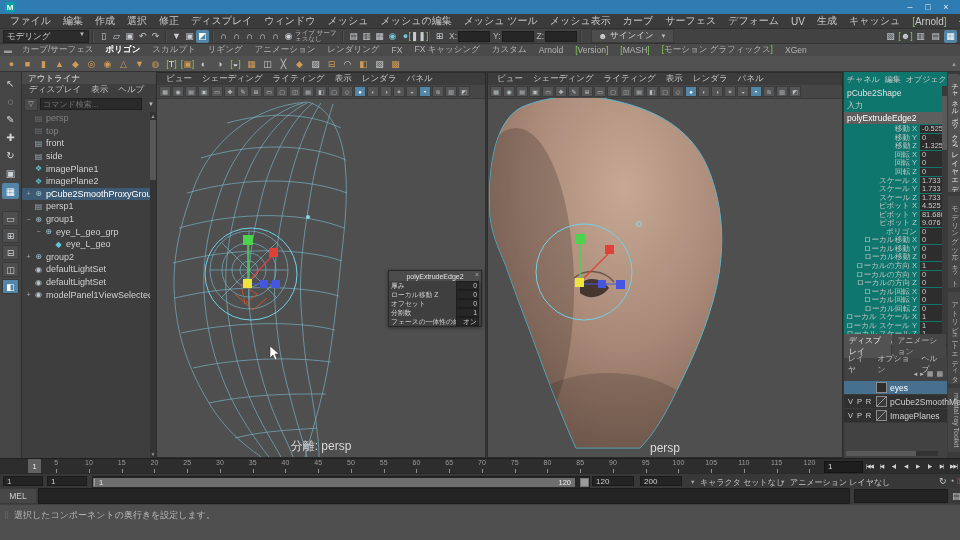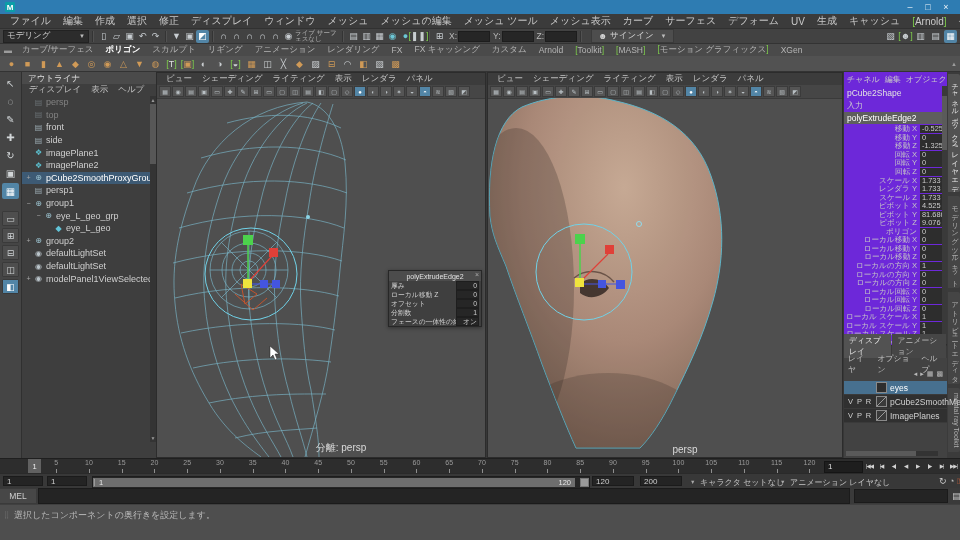--- a/index.html
+++ b/index.html
@@ -17,21 +17,21 @@
   
   #menubar{left:0;top:14px;width:960px;height:15px;background:#3b3b3b;display:flex;
     align-items:center;font-size:10px;padding:0 4px;box-sizing:border-box;border-bottom:1px solid #313131;}
   .menu-item{padding:0 6px;white-space:nowrap;}
   .br{color:#7fd14b;font-style:normal;}
   
   #statusline{left:0;top:29px;width:960px;height:15px;background:#424242;display:flex;
     align-items:center;font-size:8px;padding:0 3px;box-sizing:border-box;border-bottom:1px solid #333;}
   .divider{width:0;height:11px;border-left:1px solid #343434;border-right:1px solid #515151;margin:0 3px;}
   .mode-select{width:78px;height:11px;background:#2c2c2c;border:1px solid #222;display:flex;
-    align-items:center;justify-content:space-between;font-size:8.5px;padding:0 3px;color:#cfcfcf;}
+    align-items:flex-start;justify-content:space-between;font-size:8.5px;padding:0 3px;color:#cfcfcf;}
   .sl-icon{width:13px;height:13px;display:flex;align-items:center;justify-content:center;
     color:#c8cdd1;font-size:9px;}
   .sl-icon.teal{color:#6cc6d5;}
   .sl-icon.active{background:#5285a6;border-radius:2px;color:#fff;}
   .gbr{color:#7fd14b;font-size:9px;}
   .live-label{width:44px;font-size:6.5px;line-height:6.5px;color:#b4b4b4;}
   .coord-label{color:#b9b9b9;font-size:8.5px;margin:0 1px 0 3px;}
   .coord-field{width:30px;height:9px;background:#262626;border:1px solid #1d1d1d;}
   #signin{height:12px;background:#4d4d4d;border:1px solid #3a3a3a;display:flex;align-items:center;
     gap:3px;padding:0 6px;font-size:8.5px;color:#d4d4d4;margin-left:6px;}
@@ -79,34 +79,34 @@
   .out-thumb{position:absolute;right:0;top:8px;width:6px;height:60px;background:#575757;}
   .out-arrow{position:absolute;right:0;width:6px;height:8px;color:#999;font-size:5px;text-align:center;line-height:8px;}
   
   .viewport{top:72px;height:386px;background:#4f4f4f;border:1px solid #2c2c2c;box-sizing:border-box;position:absolute;}
   .vp-menus{height:12px;background:#3c3c3c;display:flex;align-items:center;font-size:8.5px;color:#c6c6c6;padding-left:4px;}
   .vp-menus span{padding:0 5px;}
   .vp-tiles{height:13px;background:#464646;display:flex;align-items:center;gap:1px;padding:0 2px;border-bottom:1px solid #3a3a3a;}
   .vp-tile{width:12px;height:11px;background:#555;border:1px solid #3b3b3b;box-sizing:border-box;
     display:flex;align-items:center;justify-content:center;font-size:6px;color:#b9c0c4;}
   .vp-tile.active{background:#5285a6;color:#fff;}
-  .vp-label{position:absolute;bottom:2px;left:0;width:100%;text-align:center;font-size:10px;color:#dadada;padding-left:20px;}
+  .vp-label{position:absolute;bottom:2px;left:0;width:100%;text-align:center;font-size:12px;color:#dadada;}
   .vp-canvas{position:absolute;left:0;top:25px;}
   
   #float-editor{left:388px;top:270px;width:92px;background:rgba(62,62,62,.95);
     border:1px solid #272727;box-shadow:0 1px 4px rgba(0,0,0,.4);font-size:7px;}
   #fe-title{height:10px;background:#4c4c4c;display:flex;align-items:center;justify-content:center;
     color:#e3e3e3;font-size:7px;position:relative;}
   #fe-title .fe-close{position:absolute;right:2px;top:0;color:#aaa;}
   .fe-row{height:9px;display:flex;align-items:center;padding:0 2px;}
   .fe-label{flex:1;color:#d2d2d2;font-size:6.8px;white-space:nowrap;overflow:hidden;}
   .fe-val{width:20px;height:7px;background:#262626;border:1px solid #1e1e1e;color:#ccc;
     text-align:right;padding-right:1px;font-size:6.8px;line-height:7px;}
   
-  #channelbox{left:844px;top:72px;width:103px;height:273px;background:#6d28d9;box-sizing:border-box;}
+  #channelbox{left:844px;top:72px;width:103px;height:273px;background:#0f766e;box-sizing:border-box;}
   #cb-menus{display:flex;font-size:8px;color:#c9c9c9;padding:2px 1px;gap:1px;}
   #cb-menus span{padding:0 2px;white-space:nowrap;}
   #cb-node{font-size:8.5px;color:#e2e2e2;padding:1px 3px;}
   #cb-section{font-size:8px;color:#cfcfcf;padding:1px 3px;}
   #cb-input{background:#5e5e5e;color:#fff;font-size:8.5px;padding:1px 3px;margin-bottom:1px;}
   .cb-attr{display:flex;align-items:center;height:8.55px;}
   .cb-name{flex:1;text-align:right;padding-right:3px;font-size:7.6px;color:#c6c6c6;white-space:nowrap;overflow:hidden;}
   .cb-val{width:27px;flex:none;height:8px;background:#2d2d2d;color:#ccc;font-size:7.4px;
     line-height:8px;padding-left:2px;box-sizing:border-box;white-space:nowrap;}
   .cb-scroll{position:absolute;right:0;top:14px;width:5px;height:258px;background:#3a3a3a;}
@@ -285,21 +285,21 @@
       <span class="shelf-tab">カーブ/サーフェス</span>
       <span class="shelf-tab active">ポリゴン</span>
       <span class="shelf-tab">スカルプト</span>
       <span class="shelf-tab">リギング</span>
       <span class="shelf-tab">アニメーション</span>
       <span class="shelf-tab">レンダリング</span>
       <span class="shelf-tab">FX</span>
       <span class="shelf-tab">FX キャッシング</span>
       <span class="shelf-tab">カスタム</span>
       <span class="shelf-tab">Arnold</span>
-      <span class="shelf-tab"><span class="br">[</span><span>Toolkit</span><span class="br">]</span></span>
+      <span class="shelf-tab"><span class="br">[</span><span>Version</span><span class="br">]</span></span>
       <span class="shelf-tab"><span class="br">[</span><span>MASH</span><span class="br">]</span></span>
       <span class="shelf-tab"><span class="br">[</span><span>モーション グラフィックス</span><span class="br">]</span></span>
       <span class="shelf-tab">XGen</span>
     </span>
 </div>
 <div id="shelf-icons-bar" class="abs">
   <span id="shelf-icons-row" class="flex" style="gap:1px;">
       <span class="shelf-icon" style="color: rgb(208, 154, 87);">●</span>
       <span class="shelf-icon" style="color: rgb(208, 154, 87);">■</span>
       <span class="shelf-icon" style="color: rgb(208, 154, 87);">▮</span>
@@ -361,20 +361,25 @@
     </div>
 </div>
 
 <div id="outliner" class="abs">
   <div id="outliner-tab">アウトライナ</div>
   <div id="outliner-menus">
       <span>ディスプレイ</span>
       <span>表示</span>
       <span>ヘルプ</span>
     </div>
+  <div id="outliner-search">
+    <span class="btn">▽</span>
+    <input placeholder="コマンド検索..." style="">
+    <span class="sm-caret">▼</span>
+  </div>
   <div id="out-list">
     <div class="out-row dim" style="padding-left: 2px;">
         <span class="out-exp"></span>
         <span class="out-icon" style="color: rgb(159, 176, 184);">▤</span>
         <span>persp</span>
       </div>
       <div class="out-row dim" style="padding-left: 2px;">
         <span class="out-exp"></span>
         <span class="out-icon" style="color: rgb(159, 176, 184);">▤</span>
         <span>top</span>
@@ -668,21 +673,21 @@
       </div>
       <div class="cb-attr">
         <span class="cb-name">回転 Z</span>
         <span class="cb-val">0</span>
       </div>
       <div class="cb-attr">
         <span class="cb-name">スケール X</span>
         <span class="cb-val">1.733</span>
       </div>
       <div class="cb-attr">
-        <span class="cb-name">レンダラ Y</span>
+        <span class="cb-name">スケール Y</span>
         <span class="cb-val">1.733</span>
       </div>
       <div class="cb-attr">
         <span class="cb-name">スケール Z</span>
         <span class="cb-val">1.733</span>
       </div>
       <div class="cb-attr">
         <span class="cb-name">ピボット X</span>
         <span class="cb-val">4.525</span>
       </div>

